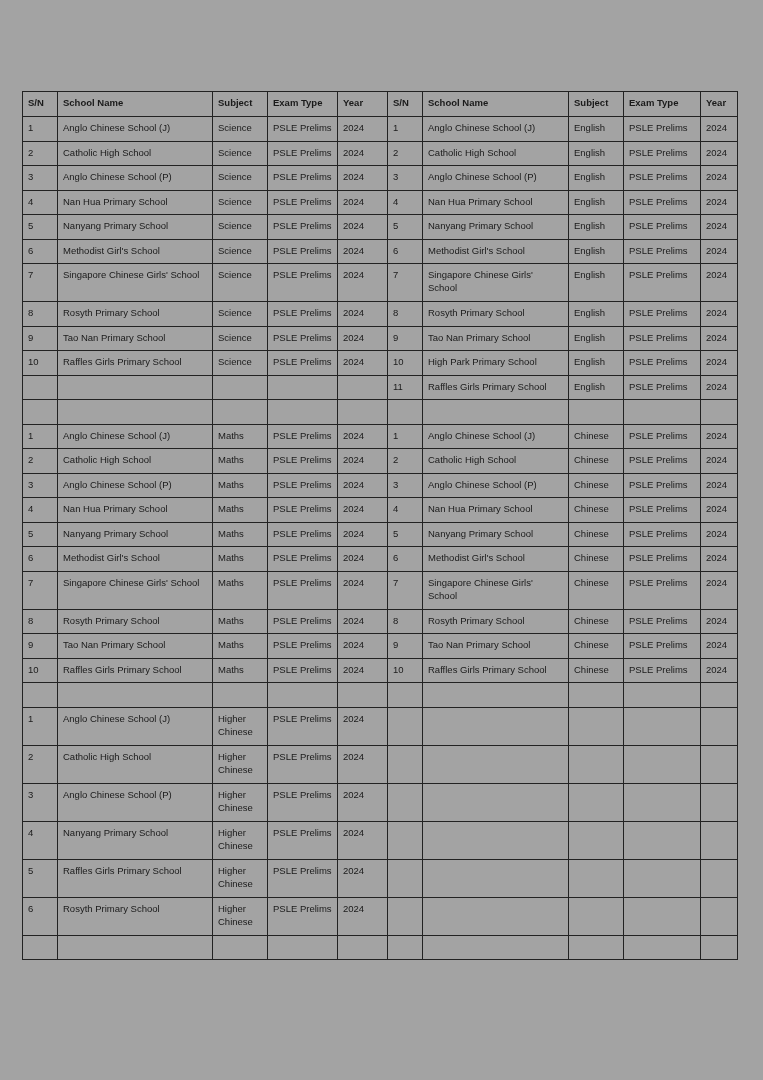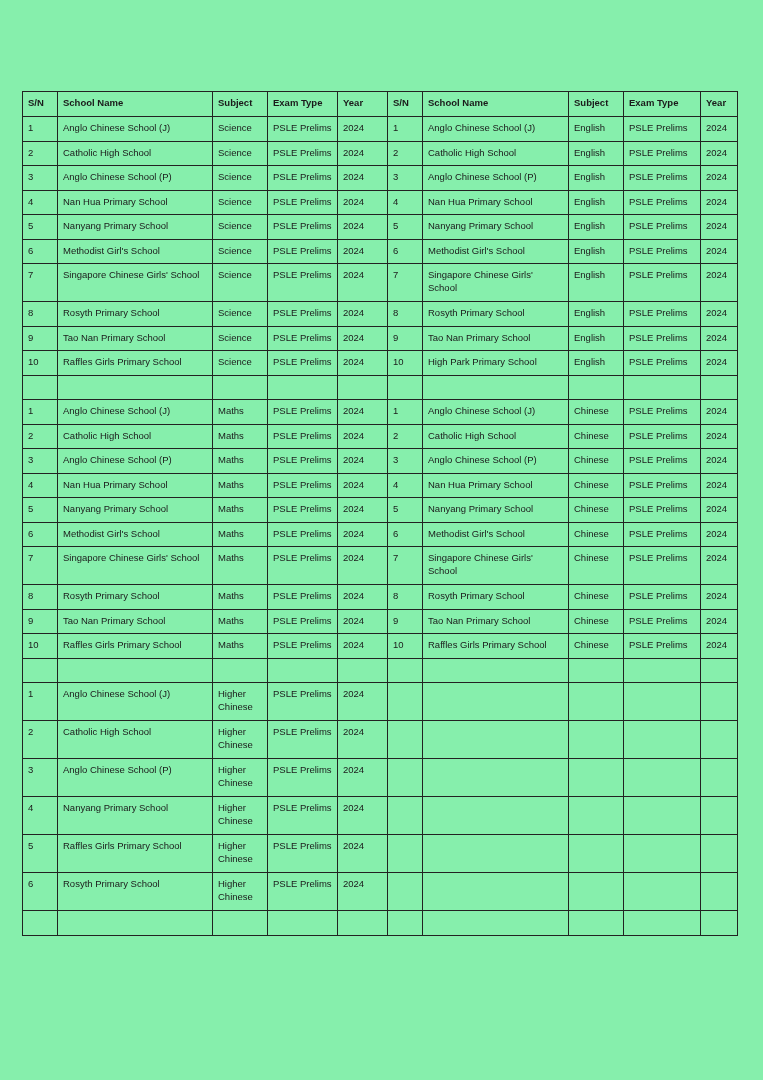--- a/index.html
+++ b/index.html
@@ -7,21 +7,21 @@
     padding: 0;
     background: #ffffff;
     width: 763px;
     height: 1080px;
     font-family: "Liberation Sans", sans-serif;
   }
   .page {
     position: relative;
     width: 763px;
     height: 1080px;
-    background: #86efac;
+    background: #a3a3a3;
     overflow: hidden;
   }
   table.results {
     position: absolute;
     left: 22px;
     top: 91px;
     border-collapse: collapse;
     table-layout: fixed;
     width: 715px;
     font-size: 9.5px;
@@ -197,20 +197,32 @@
           <td>English</td>
           <td>PSLE Prelims</td>
           <td>2024</td>
         </tr>
         <tr class="normal">
           <td></td>
           <td></td>
           <td></td>
           <td></td>
           <td></td>
+          <td>11</td>
+          <td>Raffles Girls Primary School</td>
+          <td>English</td>
+          <td>PSLE Prelims</td>
+          <td>2024</td>
+        </tr>
+        <tr class="normal">
+          <td></td>
+          <td></td>
+          <td></td>
+          <td></td>
+          <td></td>
           <td></td>
           <td></td>
           <td></td>
           <td></td>
           <td></td>
         </tr>
         <tr class="normal">
           <td>1</td>
           <td>Anglo Chinese School (J)</td>
           <td>Maths</td>

